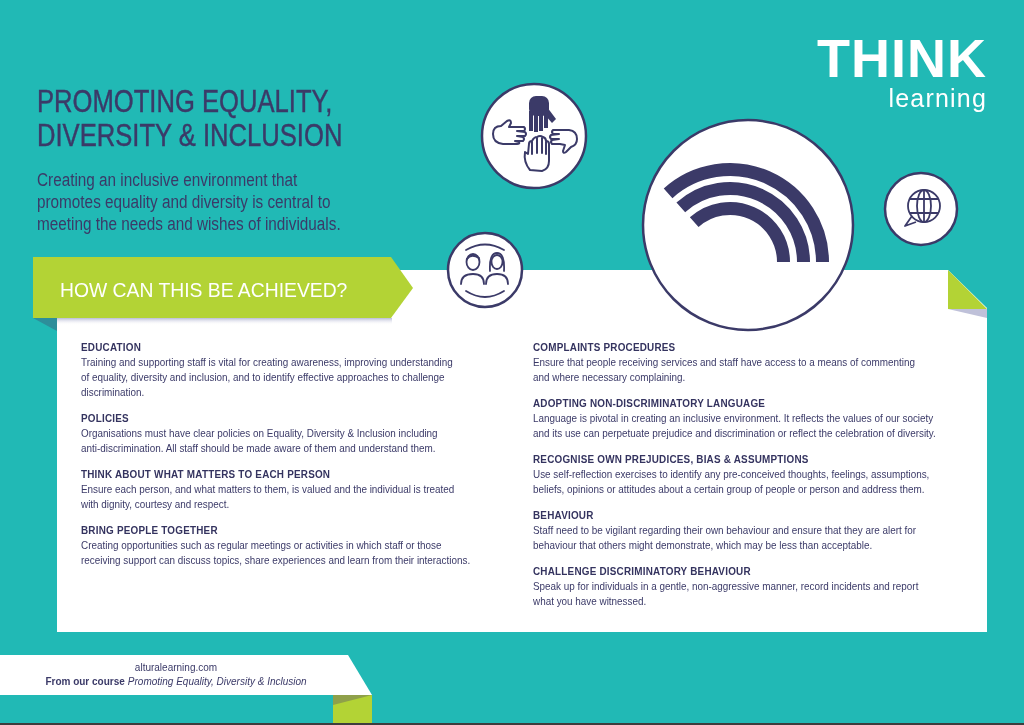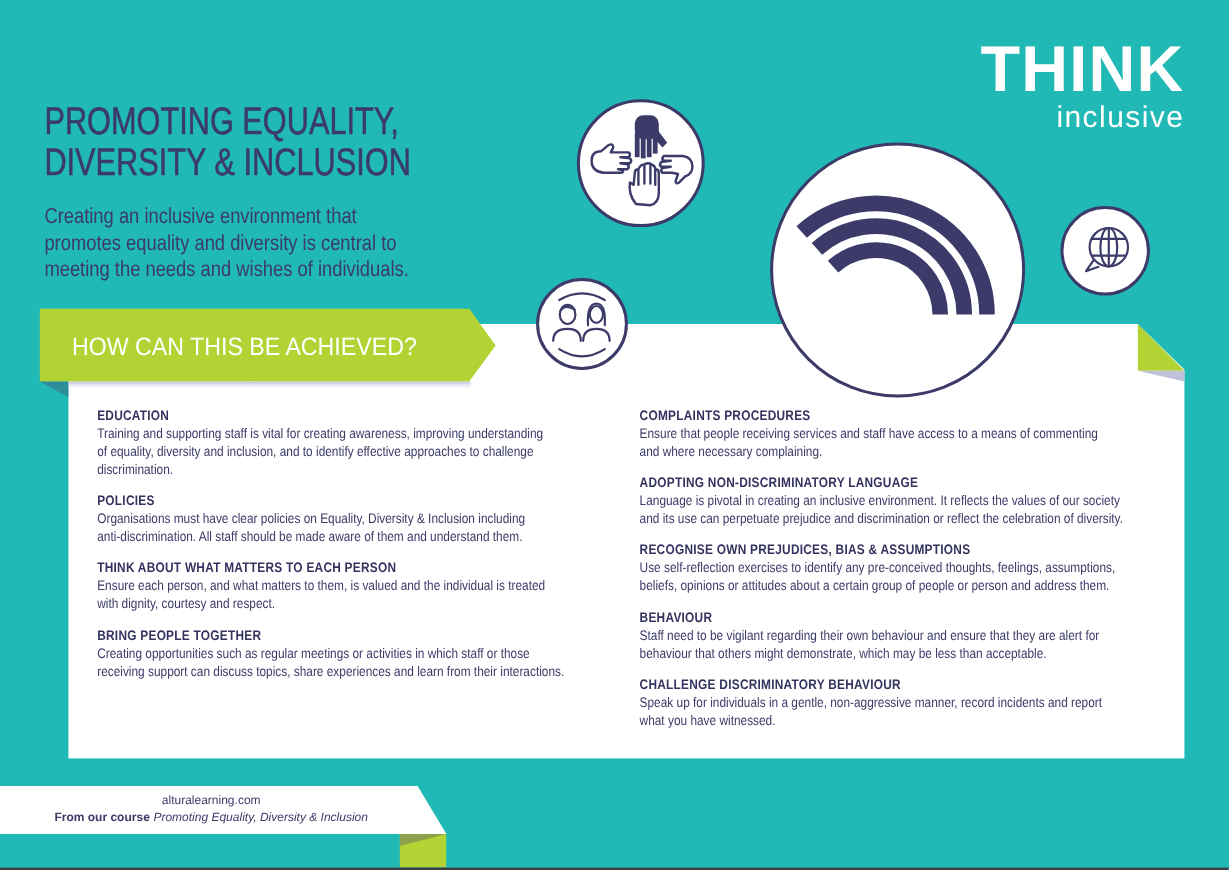--- a/index.html
+++ b/index.html
@@ -80,21 +80,21 @@
   <span>DIVERSITY &amp; INCLUSION</span>
 </h1>
 
 <div class="abs intro">
   <span>Creating an inclusive environment that</span>
   <span>promotes equality and diversity is central to</span>
   <span>meeting the needs and wishes of individuals.</span>
 </div>
 
 <div class="abs logo-name">THINK</div>
-<div class="abs logo-tag">inclusive</div>
+<div class="abs logo-tag">learning</div>
 
 <div class="abs panel"></div>
 
 <svg class="abs corner" viewBox="0 0 40 52" width="40" height="52">
   <polygon points="0,0 40,0 40,41 0,2" fill="#21b9b5"></polygon>
   <polygon points="0,2 39,41 0,41" fill="#b3d335"></polygon>
   <polygon points="0,41 39,41 39,50" fill="#bfc1d9"></polygon>
 </svg>
 
 <svg class="abs banner-shape" viewBox="0 0 381 62" width="381" height="62">

